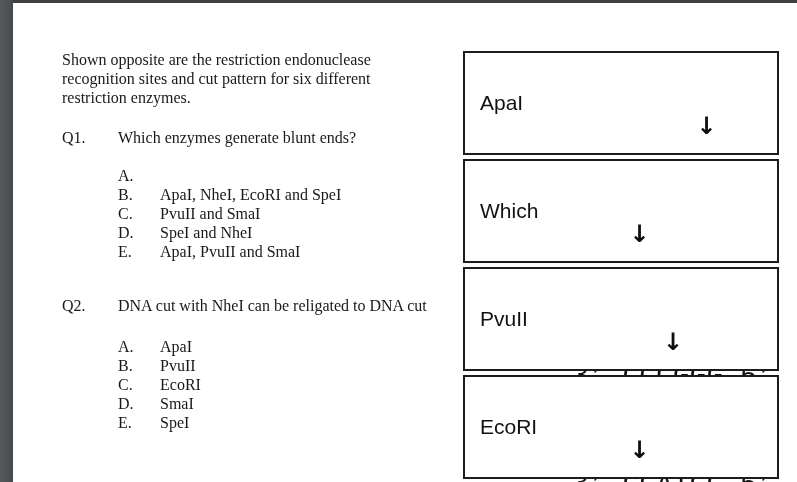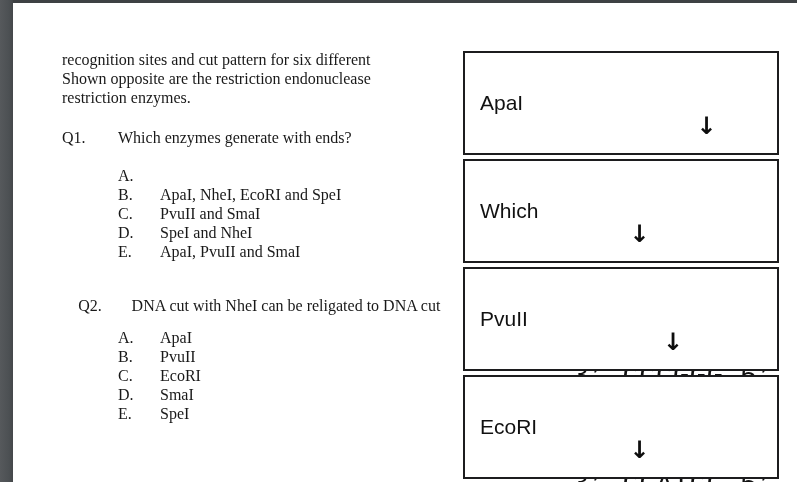--- a/index.html
+++ b/index.html
@@ -16,21 +16,21 @@
   .top-line{
     position:absolute;left:13px;top:0;width:784px;height:3px;background:#3e4144;
   }
   
   .left-col{
     position:absolute;left:62px;top:50px;width:392px;
     font-size:16px;line-height:19px;
   }
   .intro{margin:0 0 21px 0;}
   .qrow{display:flex;margin-bottom:19px;font-family:Liberation Serif, serif;}
-  .qrow.q2{margin-bottom:13px;text-align:center;}
+  .qrow.q2{margin-bottom:22px;}
   .qlabel{width:56px;flex-shrink:0;}
   .qtext{flex:1;}
   .opts{margin-left:56px;}
   .opts.q1opts{margin-bottom:35px;}
   .opt{display:flex;}
   .letter{width:42px;flex-shrink:0;}
   
   .right-col{position:absolute;left:463px;top:51px;width:316px;}
   .ebox{
     position:relative;width:312px;height:100px;margin-bottom:4px;
@@ -63,28 +63,28 @@
   .arr.up{bottom:-3px;}
 </style>
 </head>
 <body>
 
 <div class="left-strip"></div>
 <div class="top-line"></div>
 
 <div class="left-col">
   <div class="intro">
+    <div>Shown opposite are the restriction endonuclease</div>
     <div>recognition sites and cut pattern for six different</div>
-    <div>Shown opposite are the restriction endonuclease</div>
     <div>restriction enzymes.</div>
   </div>
 
   <div class="qrow">
     <span class="qlabel">Q1.</span>
-    <div class="qtext">Which enzymes generate with ends?</div>
+    <div class="qtext">Which enzymes generate blunt ends?</div>
   </div>
 
   <div class="opts q1opts">
     <div class="opt">
       <span class="letter">A.</span>
     </div>
     <div class="opt">
       <span class="letter">B.</span>
       <span>ApaI, NheI, EcoRI and SpeI</span>
     </div>

